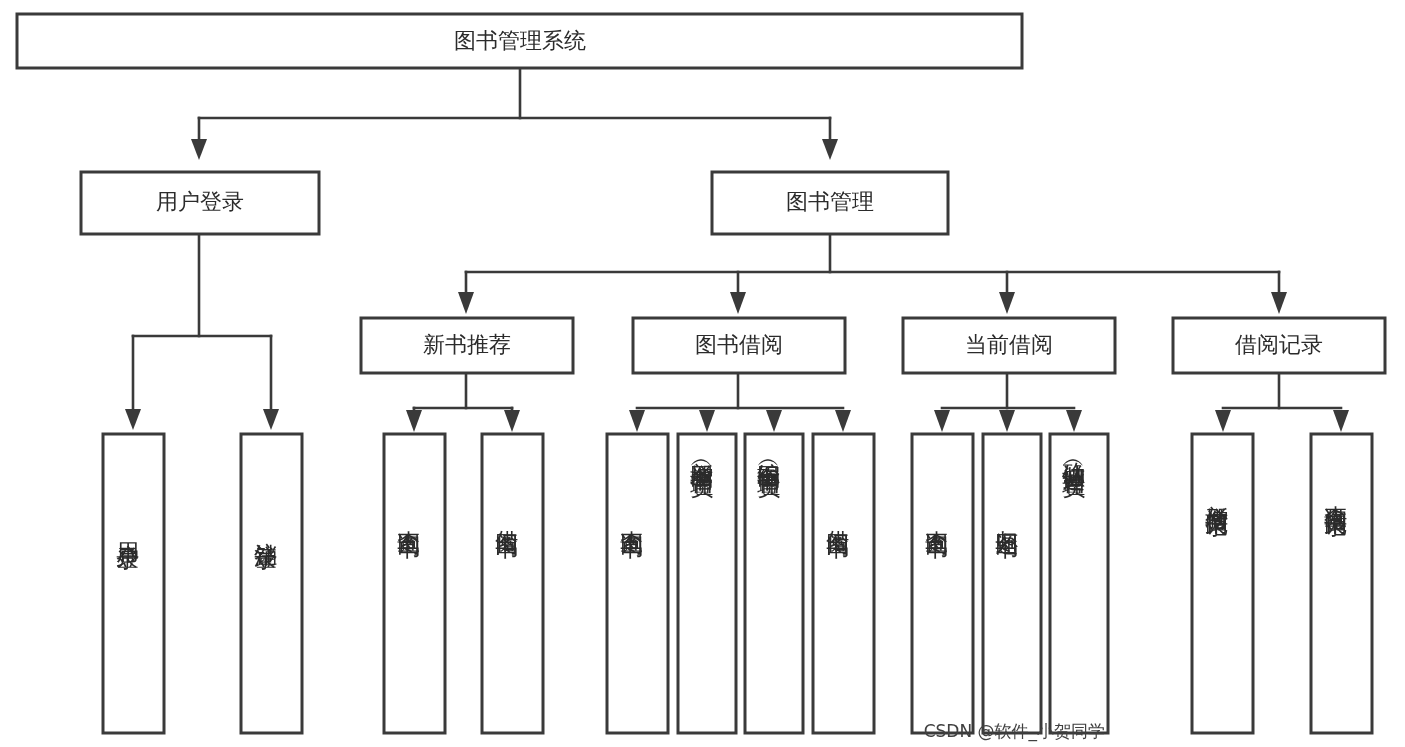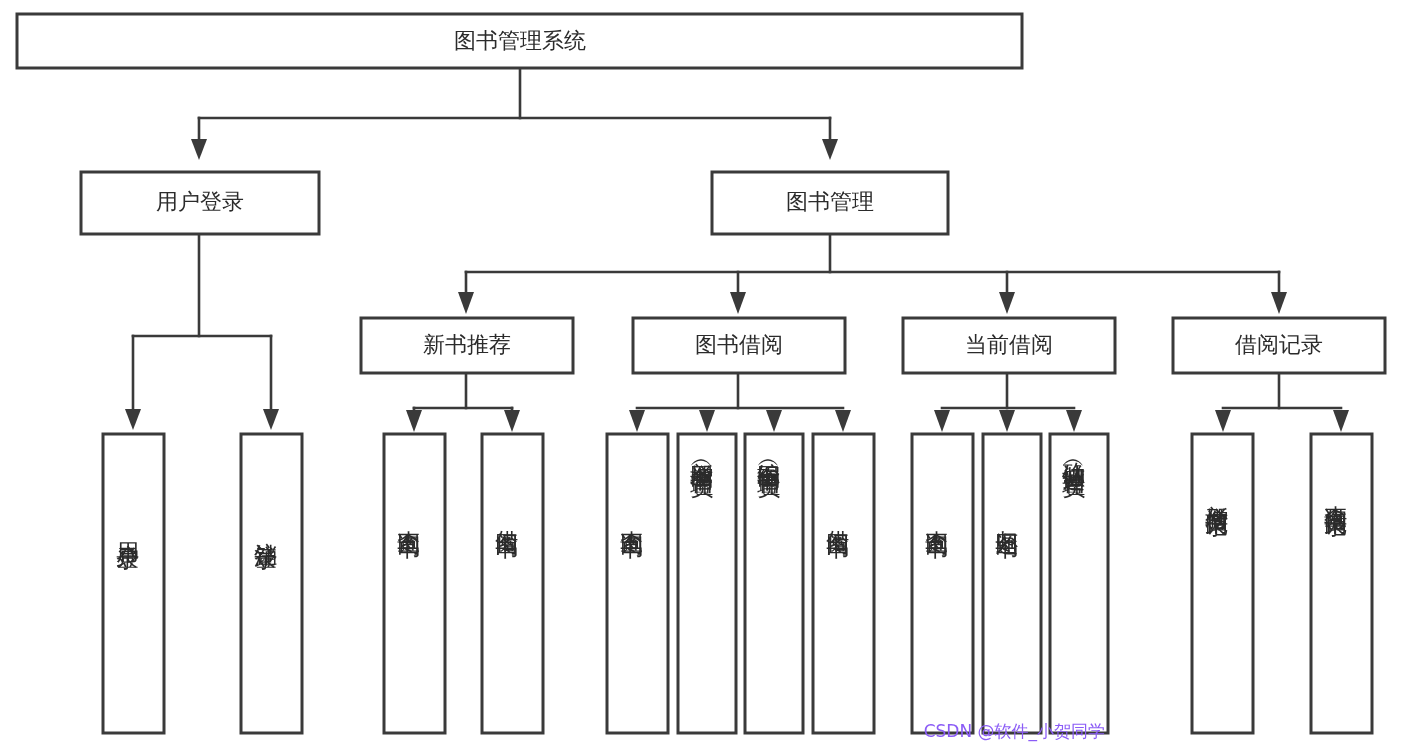--- a/index.html
+++ b/index.html
@@ -59,21 +59,21 @@
     letter-spacing: 2px;
     white-space: nowrap;
     pointer-events: none;
   }
   .watermark {
     position: absolute;
     right: 10px;
     bottom: 4px;
     font-family: "DejaVu Sans", "Liberation Sans", sans-serif;
     font-size: 17px;
-    color: #8b5cf6;
+    color: #404040;
     white-space: nowrap;
   }
 </style>
 </head>
 <body>
 
 <div id="diagram-root">
 
   <svg class="diagram-canvas" viewBox="0 0 1405 747">
 

